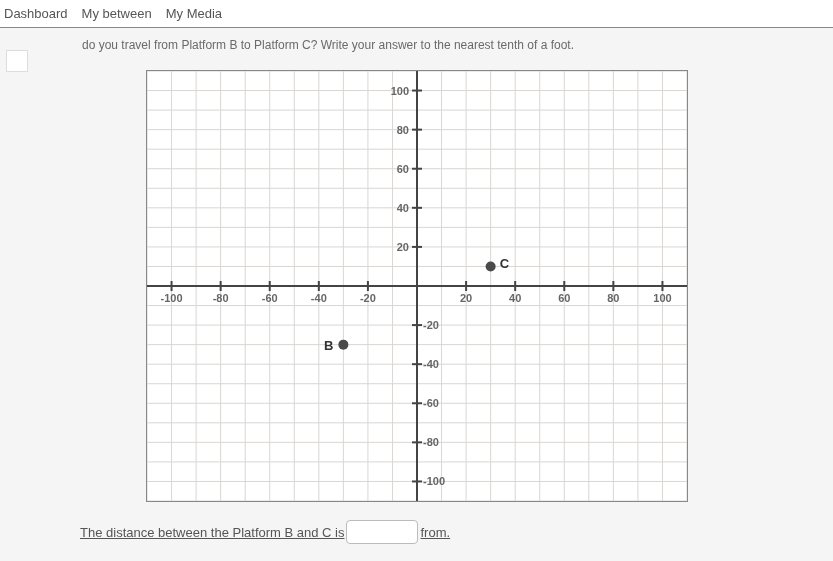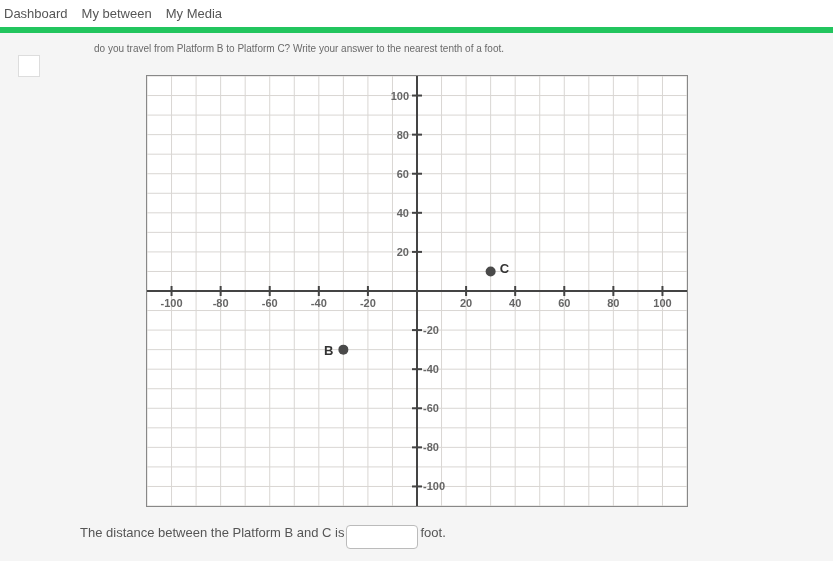--- a/index.html
+++ b/index.html
@@ -10,26 +10,26 @@
       height: 561px;
       overflow: hidden;
     }
     .nav-bar {
       background: #fff;
       padding: 6px 4px;
       font-size: 13px;
       color: #555;
       display: flex;
       gap: 14px;
-      border-bottom: 6px solid #22c55e;
+      border-bottom: 1px solid #22c55e;
     }
     .nav-item { cursor: pointer; }
     .question-row {
-      padding: 10px 60px 6px 60px;
-      font-size: 10px;
+      padding: 10px 60px 6px 48px;
+      font-size: 12px;
       color: #6a6a6a;
       display: flex;
       align-items: flex-start;
       gap: 12px;
     }
     .question-side-box {
       width: 22px;
       height: 22px;
       background: #fff;
       border: 1px solid #ddd;
@@ -50,24 +50,26 @@
     }
     svg { display: block; }
     .grid-line { stroke: #d9d6d3; stroke-width: 1; }
     .axis-line { stroke: #444; stroke-width: 2; }
     .tick-line { stroke: #444; stroke-width: 2; }
     .tick-label { font: 11px Arial; fill: #666; font-weight: 600; }
     .point-label { font: bold 13px Arial; fill: #333; }
     .data-point { fill: #4a4a4a; }
     .answer-row {
       display: flex;
+      align-items: center;
       gap: 2px;
       padding: 18px 0 0 80px;
       font-size: 13px;
       color: #555;
+      text-decoration: underline;
     }
     .answer-input {
       border: 1px solid #bbb;
       border-radius: 4px;
       width: 72px;
       height: 24px;
       padding: 2px 6px;
       font-size: 13px;
     }
   </style>
@@ -180,14 +182,14 @@
         <text x="186.36363636363637" y="278.6363636363636" text-anchor="end" class="point-label">B</text>
         <circle cx="343.6363636363636" cy="195.45454545454547" r="5" class="data-point"></circle>
         <text x="352.6363636363636" y="197.45454545454547" text-anchor="start" class="point-label">C</text>
       </svg>
   </div>
 </div>
 
 <div class="answer-row">
   <span>The distance between the Platform B and C is</span>
   <input class="answer-input" type="text" value="" style="">
-  <span>foot.</span>
+  <span>from.</span>
 </div>
 
 </body></html>

